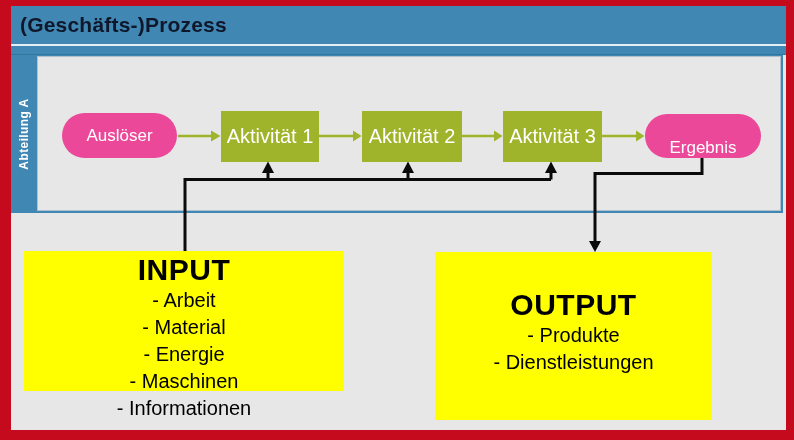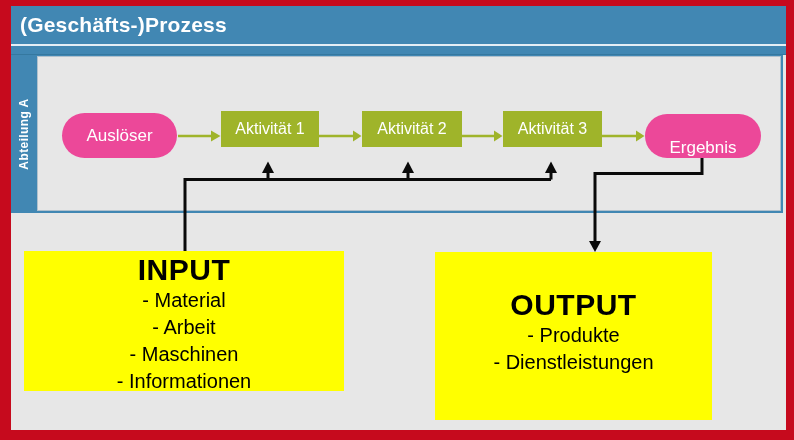--- a/index.html
+++ b/index.html
@@ -12,21 +12,21 @@
     overflow:hidden;
   }
   .bg{
     position:absolute;left:11px;top:6px;width:775px;height:424px;
     background:#e7e7e7;
   }
   .header{
     position:absolute;left:11px;top:6px;width:775px;height:40px;
     background:#4187b3;
     border-bottom:2px solid #e4eef5;
-    color:#ffffff;
+    color:#0f172a;
     font-size:21px;font-weight:bold;
     line-height:37px;
     padding-left:9px;
     letter-spacing:0.2px;
   }
   .header-strip{
     position:absolute;left:11px;top:46px;width:775px;height:9px;
     background:#4187b3;
     border-bottom:1px solid #35789f;
   }
@@ -51,25 +51,25 @@
   .stadium{
     position:absolute;
     background:#ec4899;
     color:#ffffff;
     display:flex;align-items:center;justify-content:center;
     font-size:17px;
   }
   .trigger{left:62px;top:113px;width:115px;height:45px;border-radius:23px;}
   .result{left:645px;top:114px;width:116px;height:44px;border-radius:22px;align-items:flex-end;}
   .activity{
-    position:absolute;top:111px;height:36px;
+    position:absolute;top:111px;height:51px;
     background:#9fb42a;
     color:#ffffff;
     display:flex;align-items:center;justify-content:center;
-    font-size:16px;
+    font-size:20px;
   }
   .act1{left:221px;width:98px;}
   .act2{left:362px;width:100px;}
   .act3{left:503px;width:99px;text-align:center;}
   .iobox{
     position:absolute;
     background:#ffff00;
     color:#000000;
     text-align:center;
   }
@@ -115,22 +115,23 @@
   </div>
   <div class="activity act3">
     <span>Aktivität 3</span>
   </div>
   <div class="stadium result">
     <span>Ergebnis</span>
   </div>
 
   <div class="iobox input-box">
     <div class="io-title">INPUT</div>
+    <div class="io-item">- Arbeit</div>
     <div class="io-item">- Material</div>
-    <div class="io-item">- Arbeit</div>
+    <div class="io-item">- Energie</div>
     <div class="io-item">- Maschinen</div>
     <div class="io-item">- Informationen</div>
   </div>
 
   <div class="iobox output-box">
     <div class="io-title">OUTPUT</div>
     <div class="io-item">- Produkte</div>
     <div class="io-item">- Dienstleistungen</div>
   </div>
 

